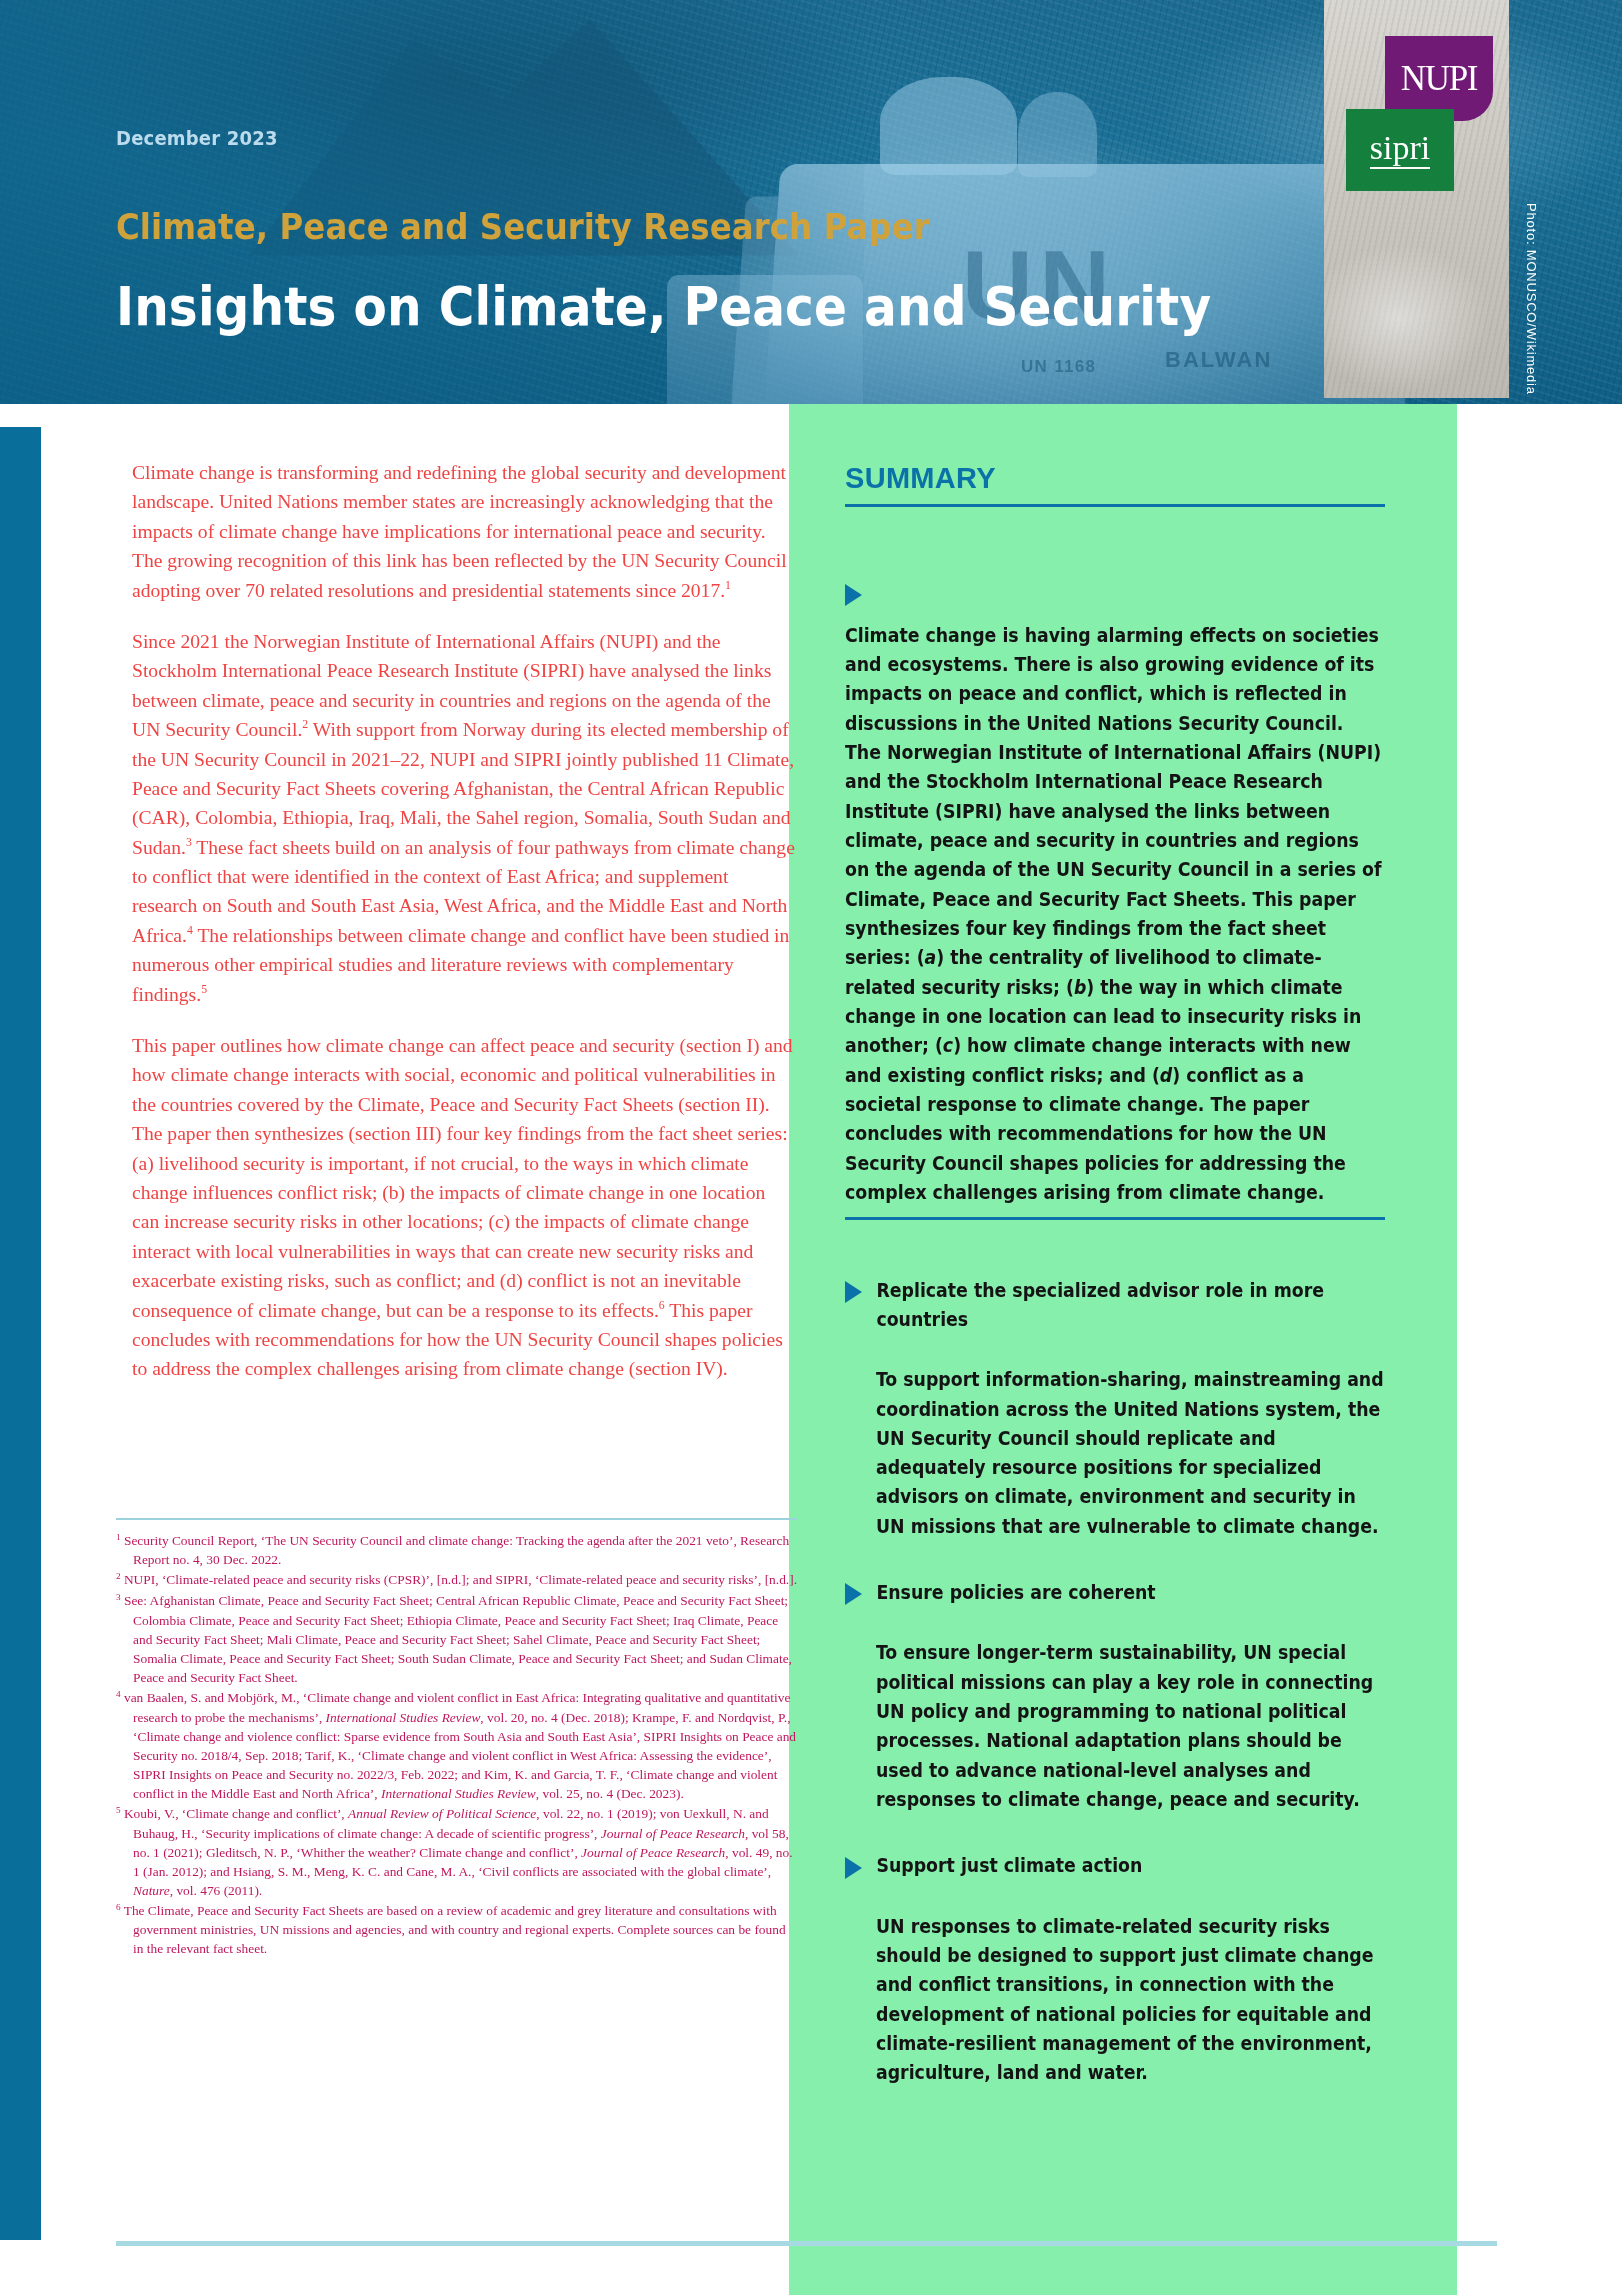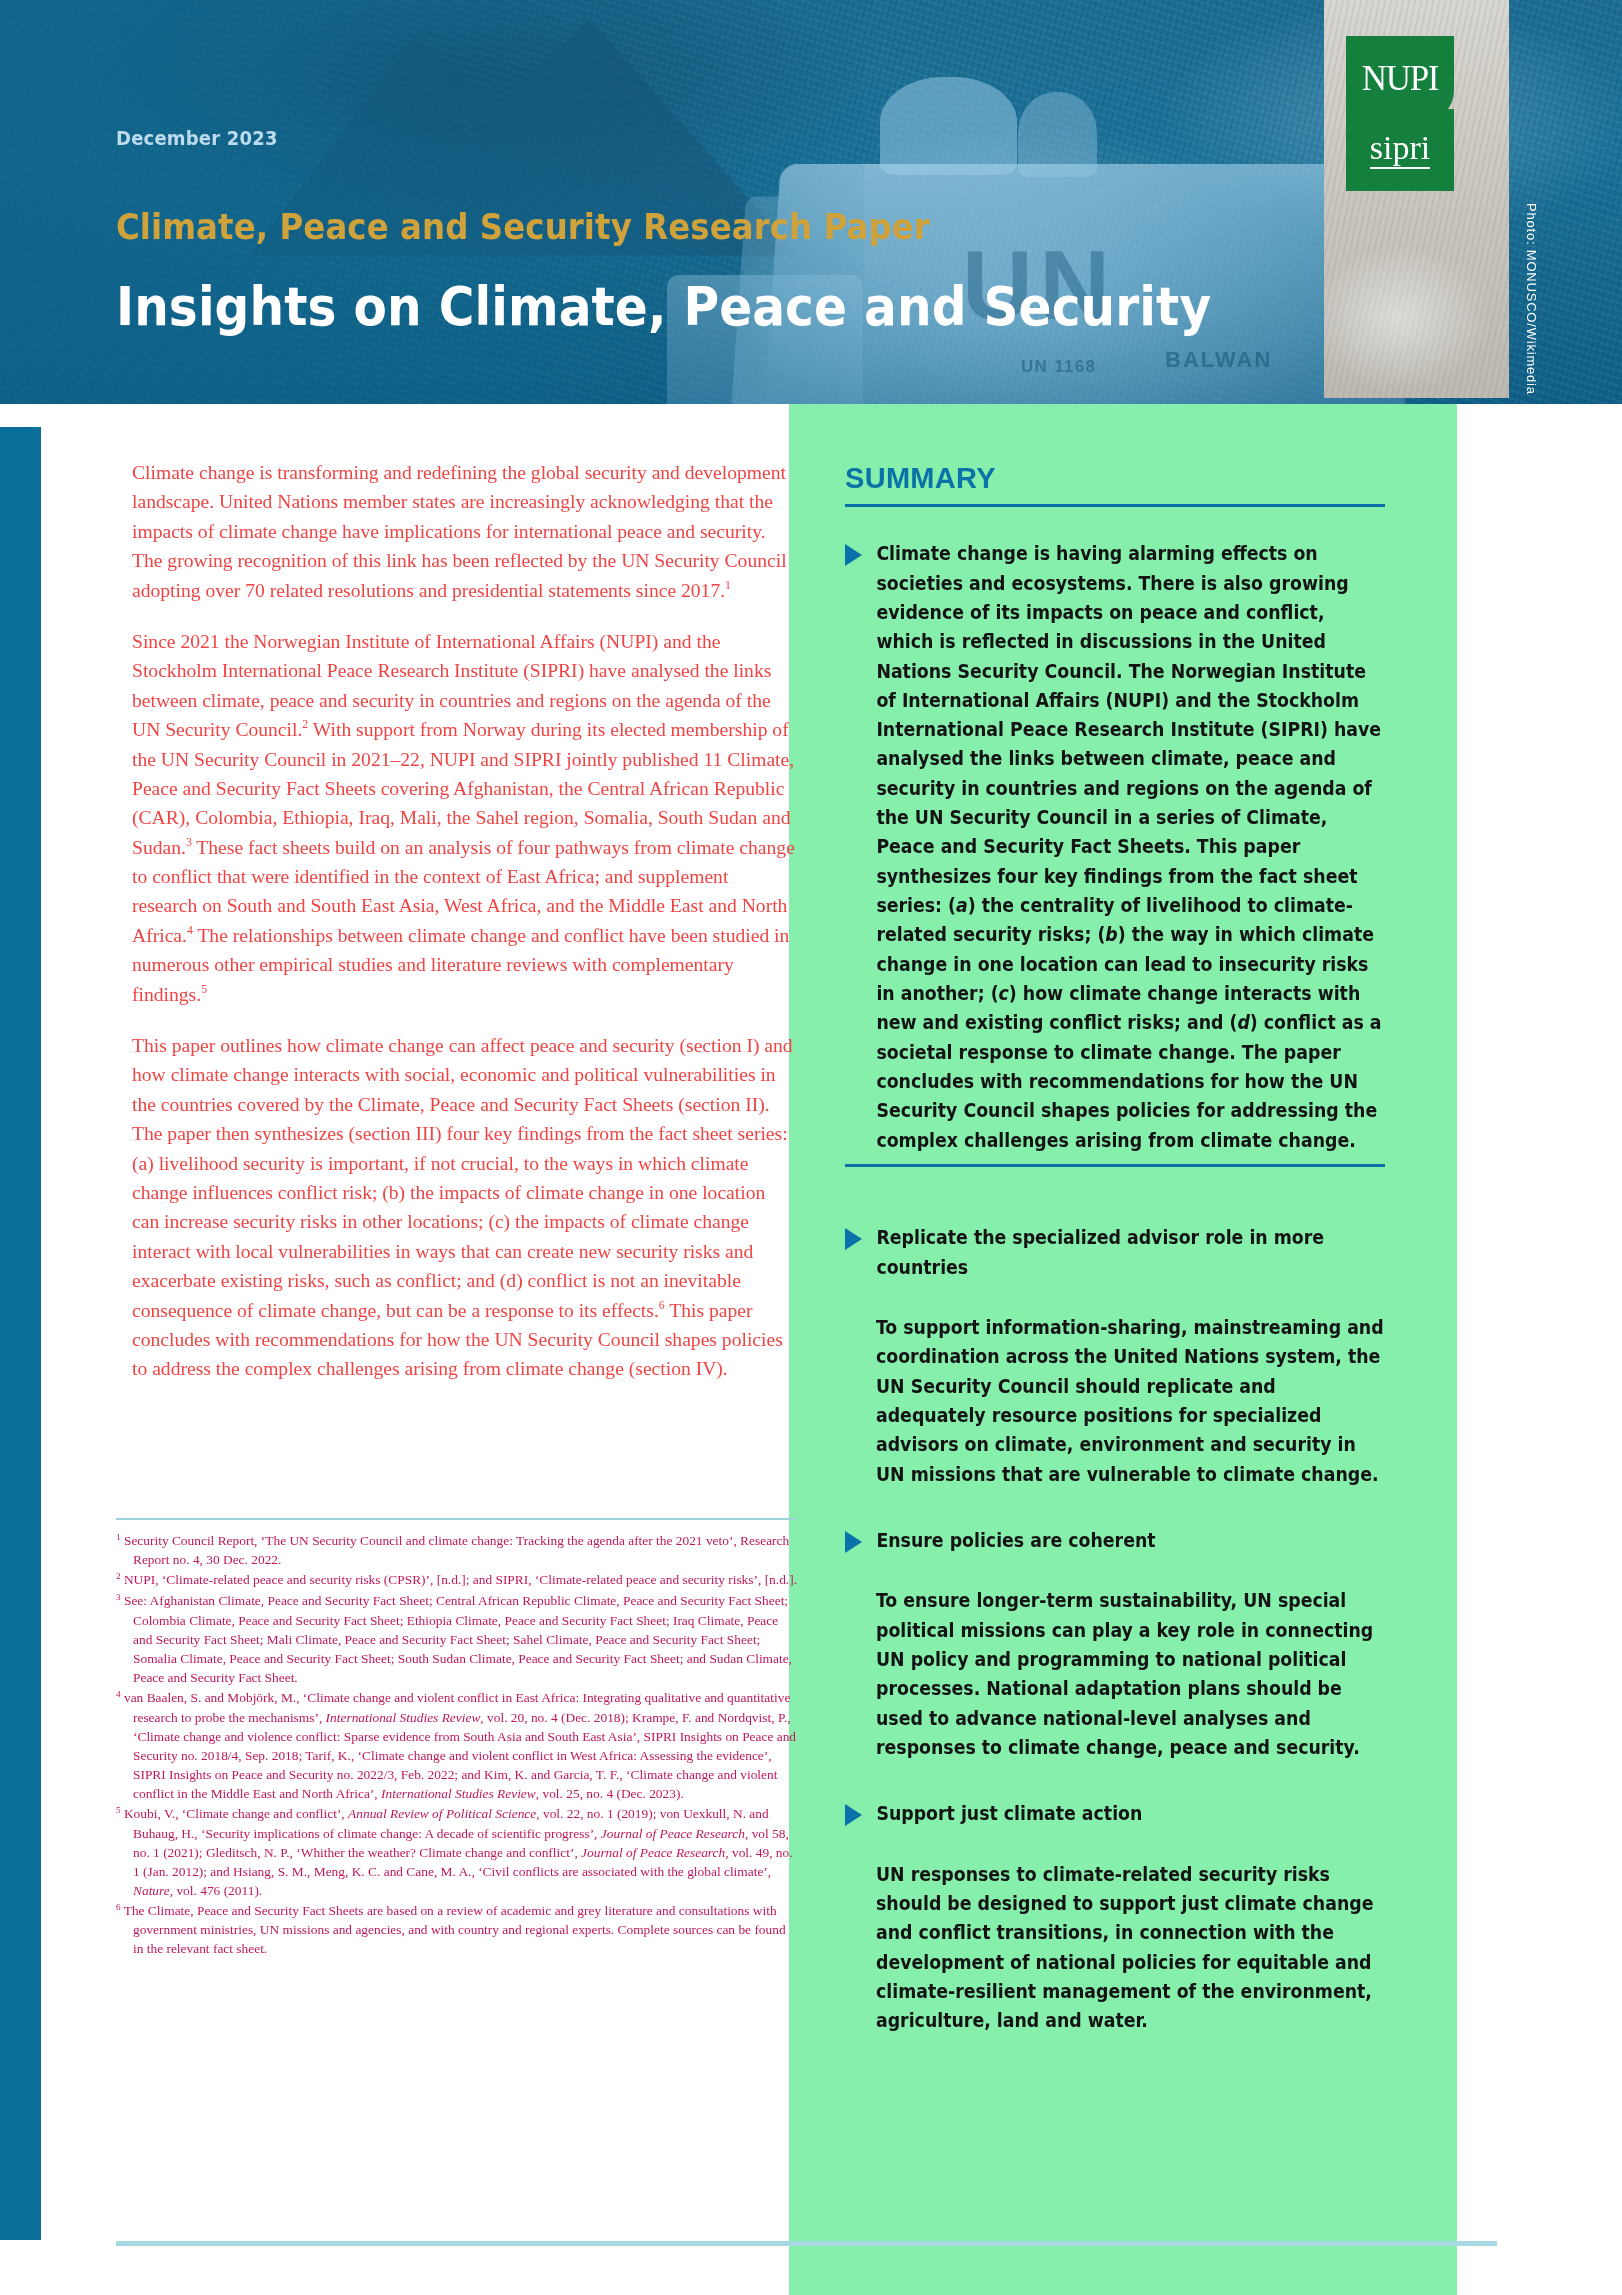--- a/index.html
+++ b/index.html
@@ -130,23 +130,23 @@
     content: "";
     position: absolute;
     inset: 0;
     background:
       radial-gradient(ellipse 131px 105px at 40% 80%, rgba(255,255,255,0.45), rgba(255,255,255,0) 70%),
       repeating-linear-gradient(102deg, rgba(120,120,120,0.14) 0px, rgba(120,120,120,0.14) 1.3px, rgba(120,120,120,0) 2.6px, rgba(120,120,120,0) 5.9px),
       linear-gradient(180deg, #d9d7d1 0%, #cbc8c1 45%, #bdbab3 100%);
   }
   #logo-nupi {
     position: absolute;
-    left: 1346px; top: 36px;
+    left: 1385px; top: 36px;
     width: 108px; height: 85px;
-    background: #15803d;
+    background: #701a75;
     border-bottom-right-radius: 30px;
     display: flex; align-items: center; justify-content: center; text-align: center;
   }
   #logo-nupi-text {
     color: #ffffff;
     font-family: "Liberation Serif", serif;
     font-size: 35px;
     letter-spacing: -1.3px;
     line-height: 1;
   }
@@ -335,21 +335,21 @@
   <div id="photo-credit">Photo: MONUSCO/Wikimedia</div>
 </div>
 
 <div id="left-bar"></div>
 
 <div id="sidebar">
   <div style="padding:58px 72px 0 56px;">
     <h2 class="side-heading">SUMMARY</h2>
     <hr class="side-rule">
 
-    <div class="bullet-row" style="margin-top:32px;">
+    <div class="bullet-row" style="margin-top:72px;flex-direction:column;">
       <span class="tri-bullet"></span>
       <p class="side-body"><span>Climate change is having alarming effects on societies and ecosystems. There is also growing evidence of its impacts on peace and conflict, which is reflected in discussions in the United Nations Security Council. The Norwegian Institute of International Affairs (NUPI) and the Stockholm International Peace Research Institute (SIPRI) have analysed the links between climate, peace and security in countries and regions on the agenda of the UN Security Council in a series of Climate, Peace and Security Fact Sheets. This paper synthesizes four key findings from the fact sheet series: (</span><span class="ital">a</span><span>) the centrality of livelihood to climate-related security risks; (</span><span class="ital">b</span><span>) the way in which climate change in one location can lead to insecurity risks in another; (</span><span class="ital">c</span><span>) how climate change interacts with new and existing conflict risks; and (</span><span class="ital">d</span><span>) conflict as a societal response to climate change. The paper concludes with recommendations for how the UN Security Council shapes policies for addressing the complex challenges arising from climate change.</span></p>
     </div>
 
     <hr class="side-rule">
 
     <div style="margin-top:56px;">
 
       <div class="rec-item">
         <div class="bullet-row">

